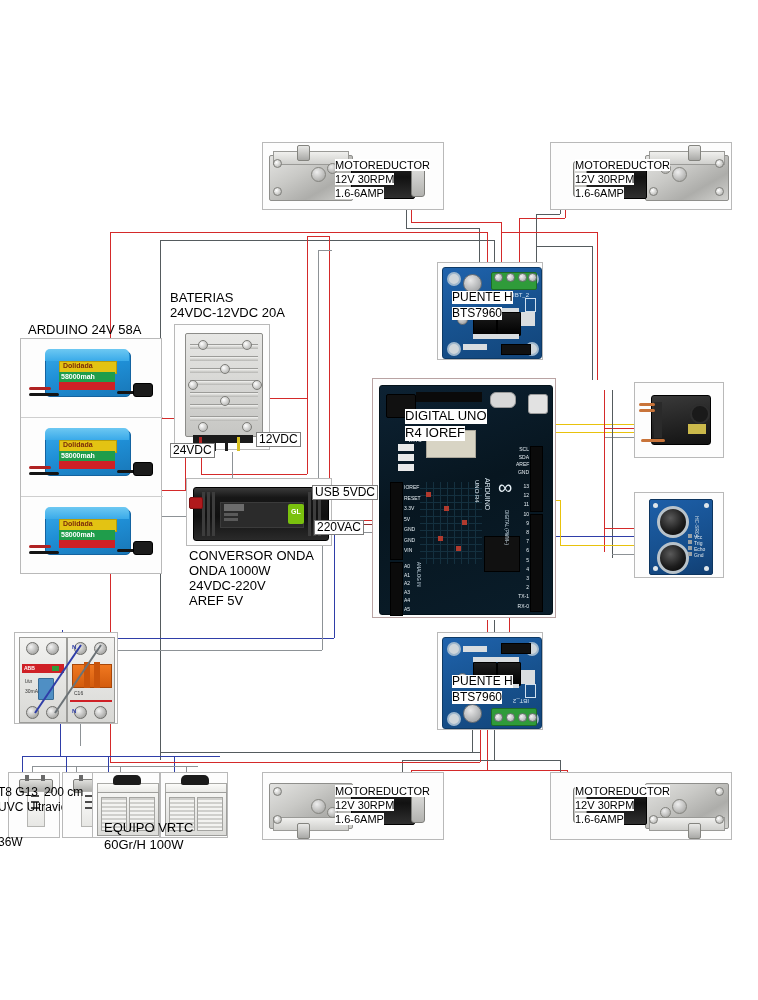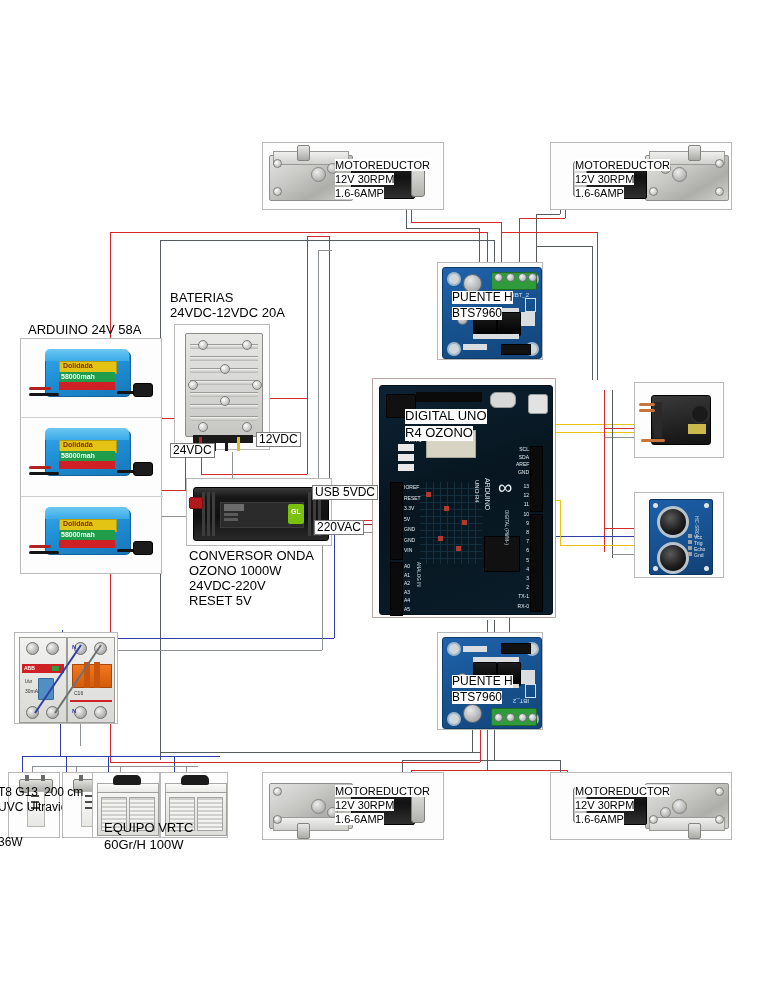--- a/index.html
+++ b/index.html
@@ -423,21 +423,21 @@
       </div>
       <div style="position:absolute;left:124px;top:124px;font-size:4.5px;color:#cfe0ec;writing-mode:vertical-rl;">DIGITAL (PWM~)</div>
 
       <div style="position:absolute;left:28px;top:32px;font-size:5px;color:#e6eef3;line-height:9px;">
         <div>OFF</div>
         <div>GND</div>
         <div>VRTC</div>
       </div>
     </div>
     <div class="lbl t13" style="left:32px;top:30px;">DIGITAL UNO</div>
-    <div class="lbl t13" style="left:32px;top:47px;">R4 OZONO</div>
+    <div class="lbl t13" style="left:32px;top:47px;">R4 IOREF</div>
   </div>
 
   <div class="lbl t13 plain" style="left:28px;top:323px;">ARDUINO 24V 58A</div>
   <div class="comp" style="left:20px;top:338px;width:142px;height:236px;">
 
     <div style="position:absolute;left:0;top:0;width:142px;height:78px;border-bottom:1px solid #cfcfcf;">
       <div class="bat-body" style="left:24px;top:12px;width:84px;height:44px;"></div>
       <div class="bat-topface" style="left:24px;top:10px;width:84px;height:12px;"></div>
       <div class="bat-y" style="left:38px;top:22px;width:56px;height:11px;"></div>
       <div class="bat-txt" style="left:42px;top:23px;">Dolidada</div>
@@ -517,23 +517,23 @@
       <div class="inv-plate" style="left:26px;top:14px;width:82px;height:24px;"></div>
       <div class="inv-green" style="left:94px;top:16px;width:16px;height:20px;"></div>
       <div style="position:absolute;left:97px;top:20px;font-size:7px;color:#fff;font-weight:bold;">GL</div>
       <div style="position:absolute;left:30px;top:16px;width:20px;height:7px;background:#6c6c6c;"></div>
       <div style="position:absolute;left:30px;top:25px;width:14px;height:3px;background:#5a5a5a;"></div>
       <div style="position:absolute;left:30px;top:30px;width:14px;height:3px;background:#5a5a5a;"></div>
     </div>
     <div class="inv-red" style="left:2px;top:18px;width:12px;height:10px;"></div>
   </div>
   <div class="lbl t13 plain" style="left:189px;top:549px;">CONVERSOR ONDA</div>
-  <div class="lbl t13 plain" style="left:189px;top:564px;">OZONO 1000W</div>
+  <div class="lbl t13 plain" style="left:189px;top:564px;">ONDA 1000W</div>
   <div class="lbl t13 plain" style="left:189px;top:579px;">24VDC-220V</div>
-  <div class="lbl t13 plain" style="left:189px;top:594px;">RESET 5V</div>
+  <div class="lbl t13 plain" style="left:189px;top:594px;">AREF 5V</div>
 
   <div class="comp" style="left:634px;top:382px;width:90px;height:76px;">
     <div class="sv-body" style="left:16px;top:12px;width:58px;height:48px;">
       <div class="sv-horn" style="left:38px;top:8px;width:16px;height:16px;"></div>
       <div class="sv-lbl" style="left:36px;top:28px;width:18px;height:10px;"></div>
       <div style="position:absolute;left:2px;top:6px;width:8px;height:36px;background:#2a2a2a;"></div>
     </div>
     <div class="sv-cable" style="left:4px;top:20px;width:16px;height:3px;"></div>
     <div class="sv-cable" style="left:4px;top:26px;width:16px;height:3px;"></div>
     <div class="sv-cable" style="left:6px;top:56px;width:24px;height:3px;"></div>

